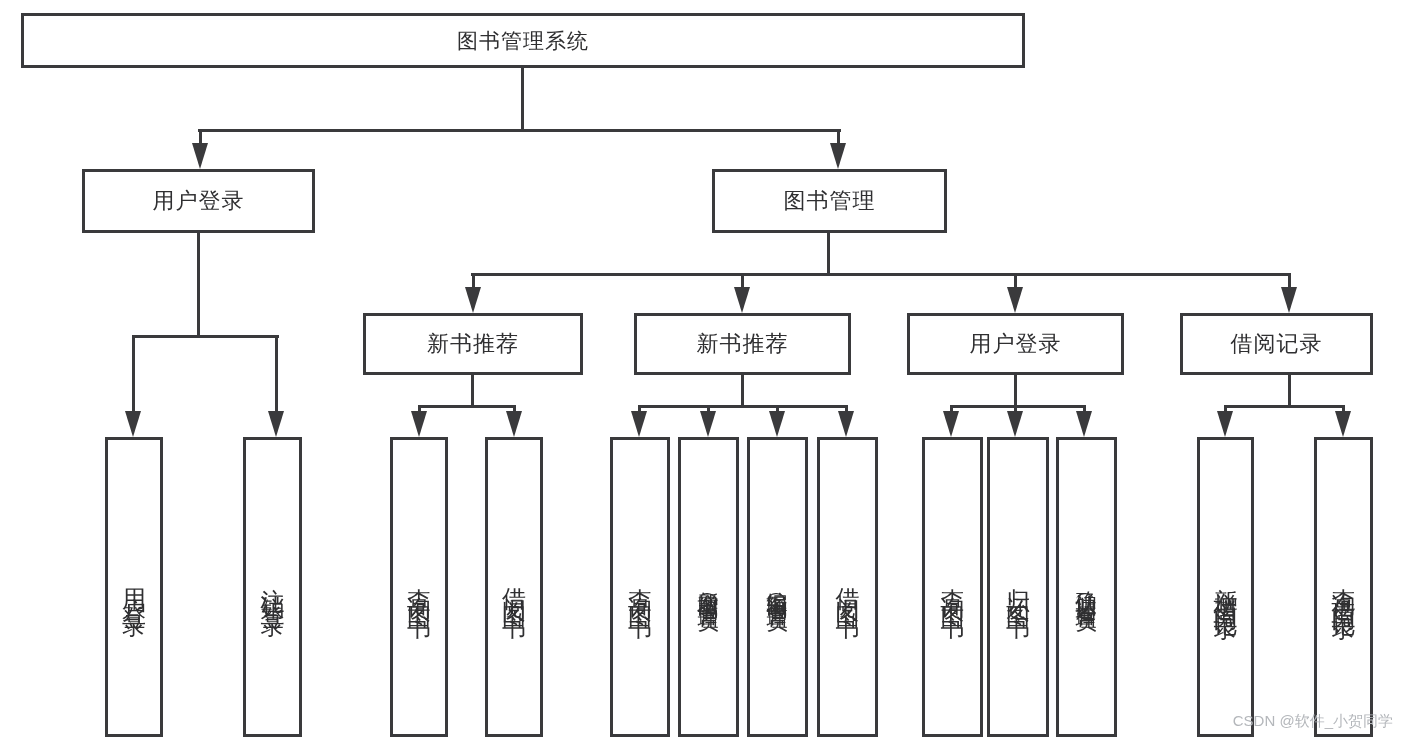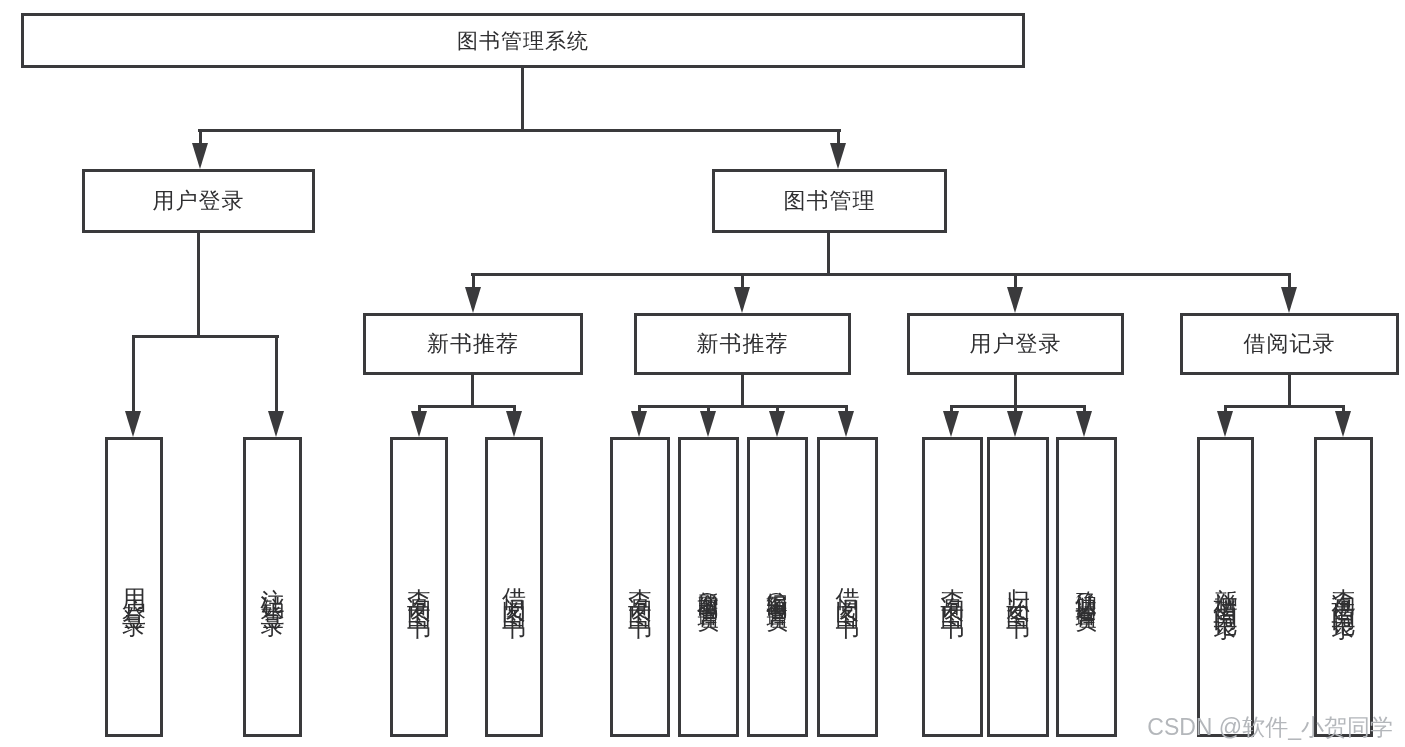--- a/index.html
+++ b/index.html
@@ -72,21 +72,21 @@
     width: 0;
     height: 0;
     border-left: 8px solid transparent;
     border-right: 8px solid transparent;
     border-top: 26px solid #3a3a3c;
   }
   .watermark {
     position: absolute;
     top: 712px;
     right: 12px;
-    font-size: 23px;
+    font-size: 15px;
     color: #b4b7bb;
     white-space: nowrap;
   }
 </style>
 </head>
 <body>
 
 <div class="canvas">
 
   <div class="hbox root-box" style="left:21px; top:13px; width:1004px; height:55px;">
@@ -106,21 +106,21 @@
   </div>
 
   <div class="hbox" style="left:634px; top:313px; width:217px; height:62px;">
     <span class="lbl">新书推荐</span>
   </div>
 
   <div class="hbox" style="left:907px; top:313px; width:217px; height:62px;">
     <span class="lbl">用户登录</span>
   </div>
 
-  <div class="hbox" style="left:1180px; top:313px; width:219px; height:62px;">
+  <div class="hbox" style="left:1180px; top:313px; width:193px; height:62px;">
     <span class="lbl">借阅记录</span>
   </div>
 
   <div class="vbox" style="left:105px; width:58px;">
     <span class="vtext">用户登录</span>
   </div>
   <div class="vbox" style="left:243px; width:59px;">
     <span class="vtext">注销登录</span>
   </div>
 

